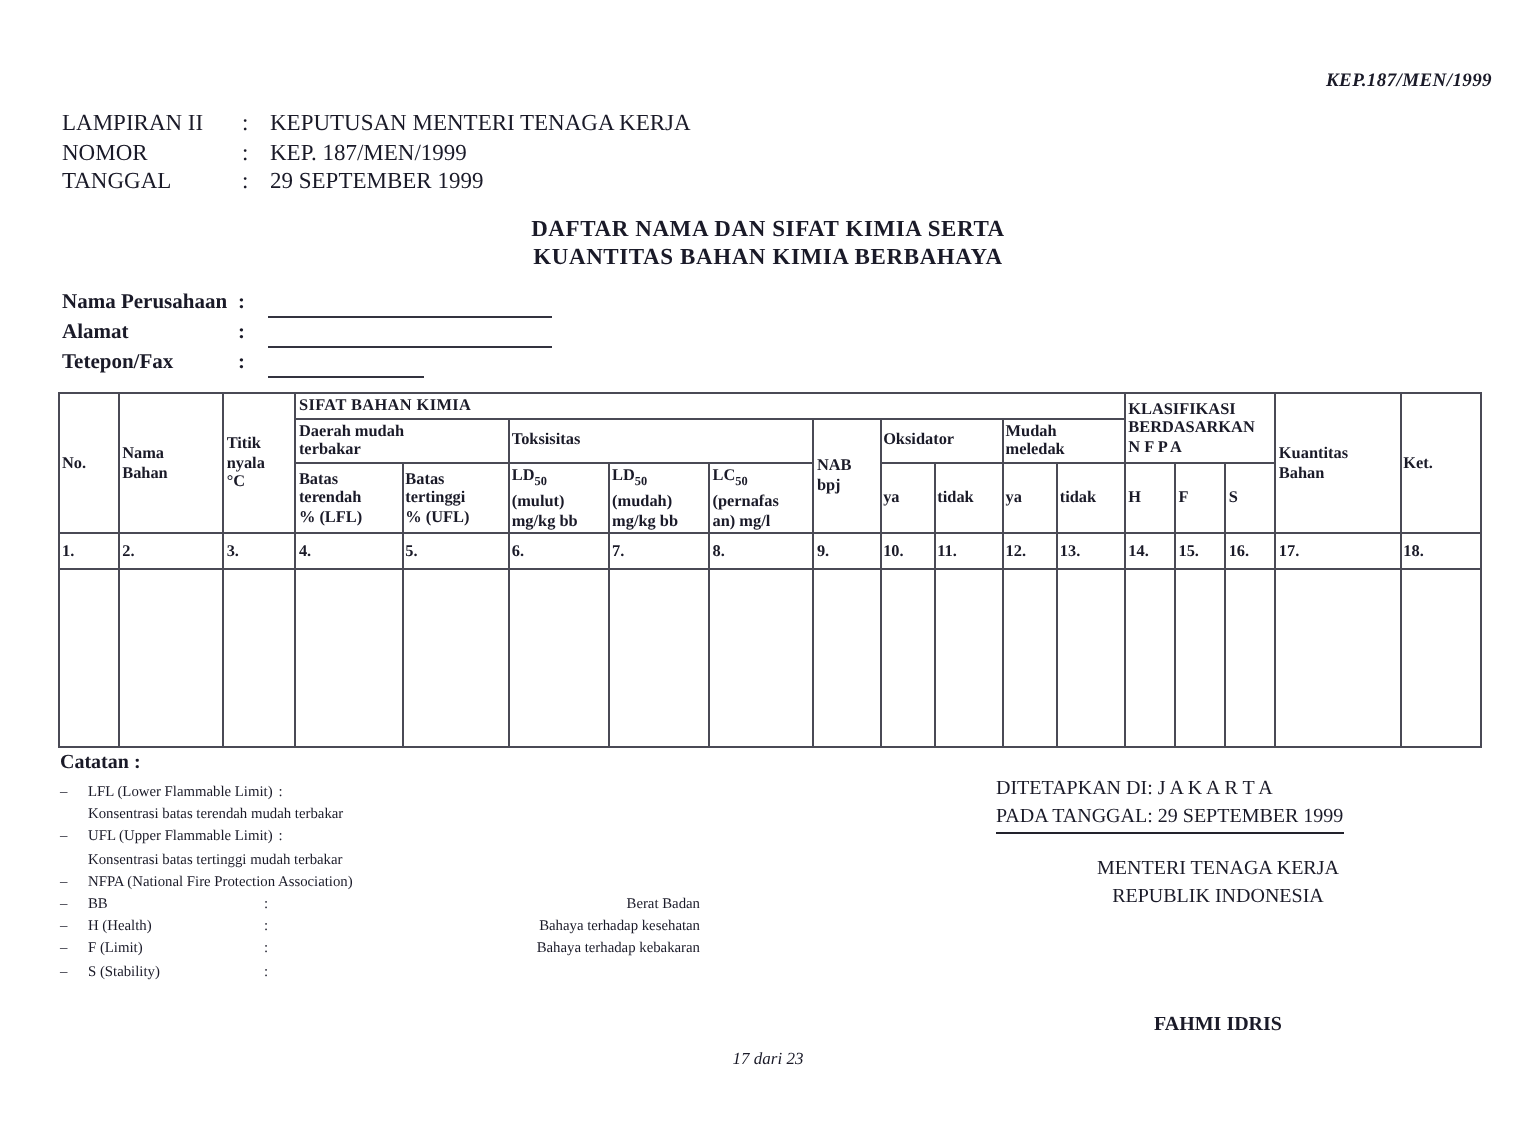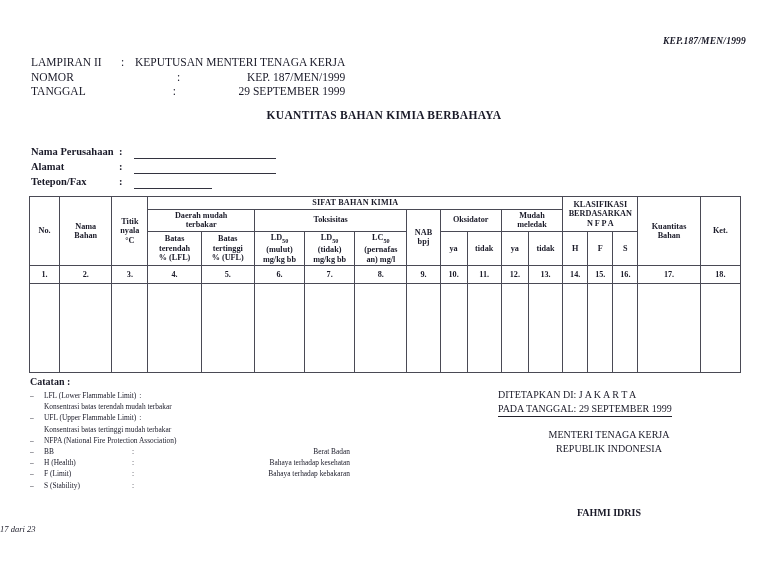--- a/index.html
+++ b/index.html
@@ -33,21 +33,21 @@
   }
 
   
   .letterhead {
     position: absolute;
     top: 55px;
     left: 31px;
     font-size: 11.5px;
     line-height: 14.5px;
   }
-  .lh-row { display: flex; justify-content: space-between; }
+  .lh-row { display: flex; }
   .lh-label { width: 90px; }
   .lh-colon { width: 14px; }
   .lh-value { white-space: nowrap; }
 
   
   .doc-title {
     position: absolute;
     top: 108px;
     left: 0;
     width: 768px;
@@ -84,21 +84,21 @@
     left: 29px;
     width: 712px;
   }
   table.grid {
     border-collapse: collapse;
     width: 712px;
     table-layout: fixed;
   }
   table.grid td {
     border: 1px solid #4a4a55;
-    text-align: center;
+    text-align: left;
     vertical-align: middle;
     font-size: 8.2px;
     font-weight: bold;
     line-height: 9.6px;
     padding: 1px 1px;
   }
   td.hdr-top { font-size: 8.6px; letter-spacing: .2px; }
   td.num { font-size: 8.6px; height: 15px; }
   td.body-cell { height: 86px; }
   .sub { font-size: 6.2px; vertical-align: sub; }
@@ -159,20 +159,21 @@
     font-weight: bold;
     padding-right: 28px;
   }
 
   
   .footer {
     position: absolute;
     top: 524px;
     left: 0;
     width: 768px;
+    text-align: center;
     font-size: 8.5px;
     font-style: italic;
   }
 </style>
 </head>
 <body>
 
 <div class="page">
 
   <div class="doc-ref">KEP.187/MEN/1999</div>
@@ -189,20 +190,21 @@
       <span class="lh-value">KEP. 187/MEN/1999</span>
     </div>
     <div class="lh-row">
       <span class="lh-label">TANGGAL</span>
       <span class="lh-colon">:</span>
       <span class="lh-value">29 SEPTEMBER 1999</span>
     </div>
   </div>
 
   <div class="doc-title">
+    <div>DAFTAR NAMA DAN SIFAT KIMIA SERTA</div>
     <div>KUANTITAS BAHAN KIMIA BERBAHAYA</div>
   </div>
 
   <div class="company">
     <div class="cf-row">
       <span class="cf-label">Nama Perusahaan</span>
       <span class="cf-colon">:</span>
       <span class="cf-line w-long"></span>
     </div>
     <div class="cf-row">
@@ -293,21 +295,21 @@
           <div>tertinggi</div>
           <div>% (UFL)</div>
         </td>
         <td>
           <div><span>LD</span><span class="sub">50</span></div>
           <div>(mulut)</div>
           <div>mg/kg bb</div>
         </td>
         <td>
           <div><span>LD</span><span class="sub">50</span></div>
-          <div>(tidak)</div>
+          <div>(mudah)</div>
           <div>mg/kg bb</div>
         </td>
         <td>
           <div><span>LC</span><span class="sub">50</span></div>
           <div>(pernafas</div>
           <div>an) mg/l</div>
         </td>
         <td>ya</td>
         <td>tidak</td>
         <td>ya</td>

